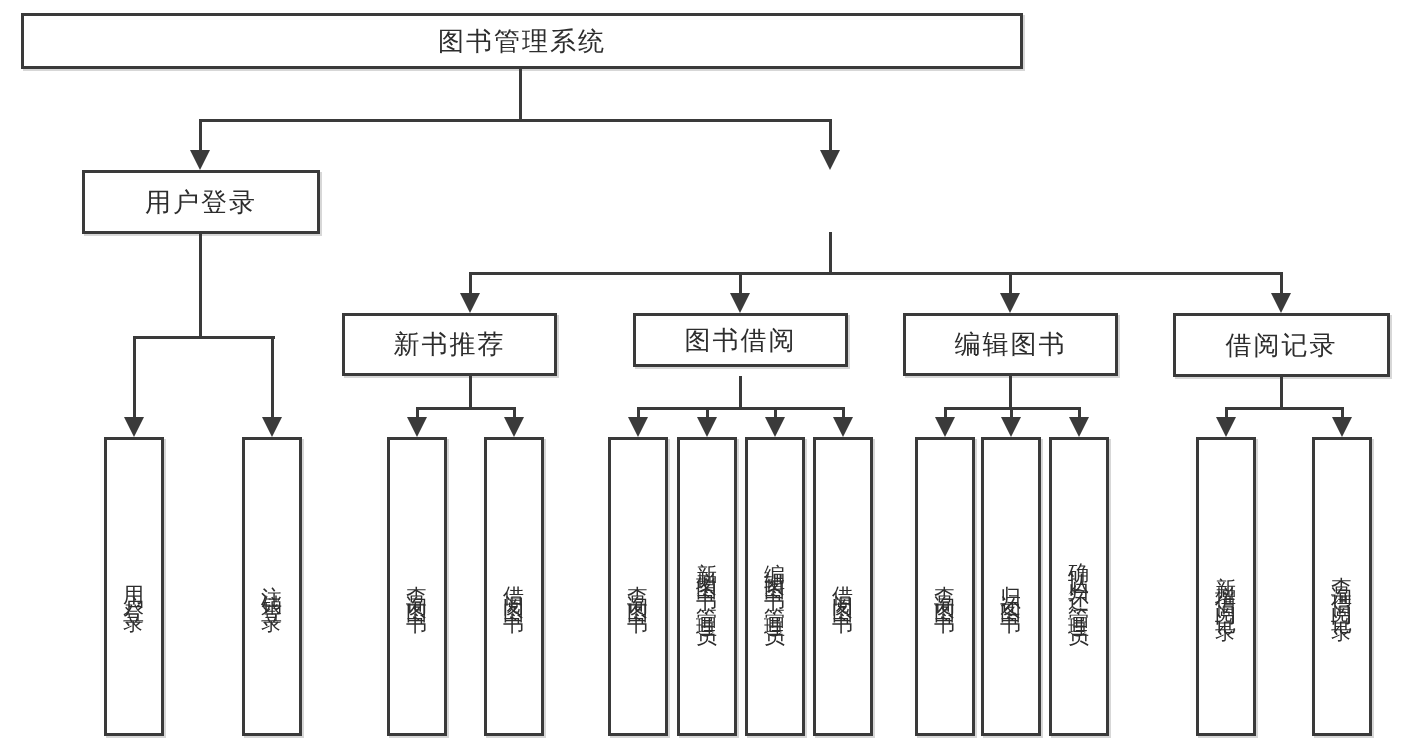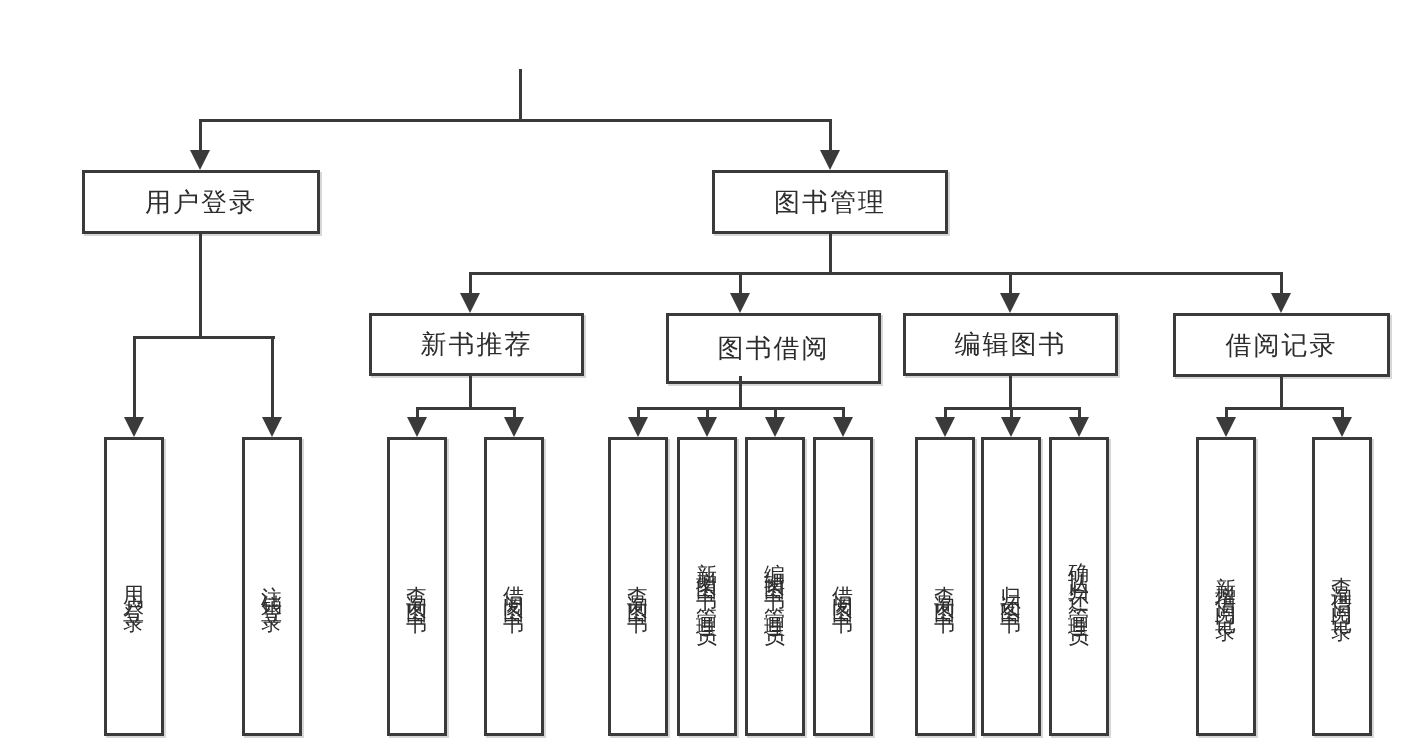--- a/index.html
+++ b/index.html
@@ -64,57 +64,57 @@
     color:var(--watermark);
     z-index:5;
     white-space:nowrap;
   }
 </style>
 </head>
 <body>
 
 <div class="canvas">
 
+  <div class="node" style="left:21px;top:13px;width:1002px;height:56px;">
+    <span>图书管理系统</span>
+  </div>
 
   <div class="vline" style="left:519px;top:69px;height:51px;"></div>
   <div class="hline" style="left:199px;top:119px;width:633px;"></div>
   <div class="vline" style="left:199px;top:119px;height:34px;"></div>
   <div class="arrow" style="left:190px;top:150px;"></div>
   <div class="vline" style="left:829px;top:119px;height:34px;"></div>
   <div class="arrow" style="left:820px;top:150px;"></div>
 
   <div class="node" style="left:82px;top:170px;width:238px;height:64px;">
     <span>用户登录</span>
-  </div>
-  <div class="node" style="left:712px;top:170px;width:236px;height:64px;">
-    <span>图书管理</span>
   </div>
 
   <div class="vline" style="left:199px;top:232px;height:105px;"></div>
   <div class="hline" style="left:133px;top:336px;width:142px;"></div>
   <div class="vline" style="left:133px;top:336px;height:82px;"></div>
   <div class="arrow" style="left:124px;top:417px;"></div>
   <div class="vline" style="left:271px;top:336px;height:82px;"></div>
   <div class="arrow" style="left:262px;top:417px;"></div>
 
   <div class="vline" style="left:829px;top:232px;height:41px;"></div>
   <div class="hline" style="left:469px;top:272px;width:814px;"></div>
   <div class="vline" style="left:469px;top:272px;height:22px;"></div>
   <div class="arrow" style="left:460px;top:293px;"></div>
   <div class="vline" style="left:739px;top:272px;height:22px;"></div>
   <div class="arrow" style="left:730px;top:293px;"></div>
   <div class="vline" style="left:1009px;top:272px;height:22px;"></div>
   <div class="arrow" style="left:1000px;top:293px;"></div>
   <div class="vline" style="left:1280px;top:272px;height:22px;"></div>
   <div class="arrow" style="left:1271px;top:293px;"></div>
 
-  <div class="node" style="left:369px;top:313px;width:215px;height:63px;">
+  <div class="node" style="left:342px;top:313px;width:215px;height:63px;">
     <span>新书推荐</span>
   </div>
-  <div class="node" style="left:633px;top:313px;width:215px;height:71px;margin-left:33px;">
+  <div class="node" style="left:633px;top:313px;width:215px;height:54px;">
     <span>图书借阅</span>
   </div>
   <div class="node" style="left:903px;top:313px;width:215px;height:63px;">
     <span>编辑图书</span>
   </div>
   <div class="node" style="left:1173px;top:313px;width:217px;height:64px;">
     <span>借阅记录</span>
   </div>
 
   <div class="vline" style="left:469px;top:376px;height:32px;"></div>

